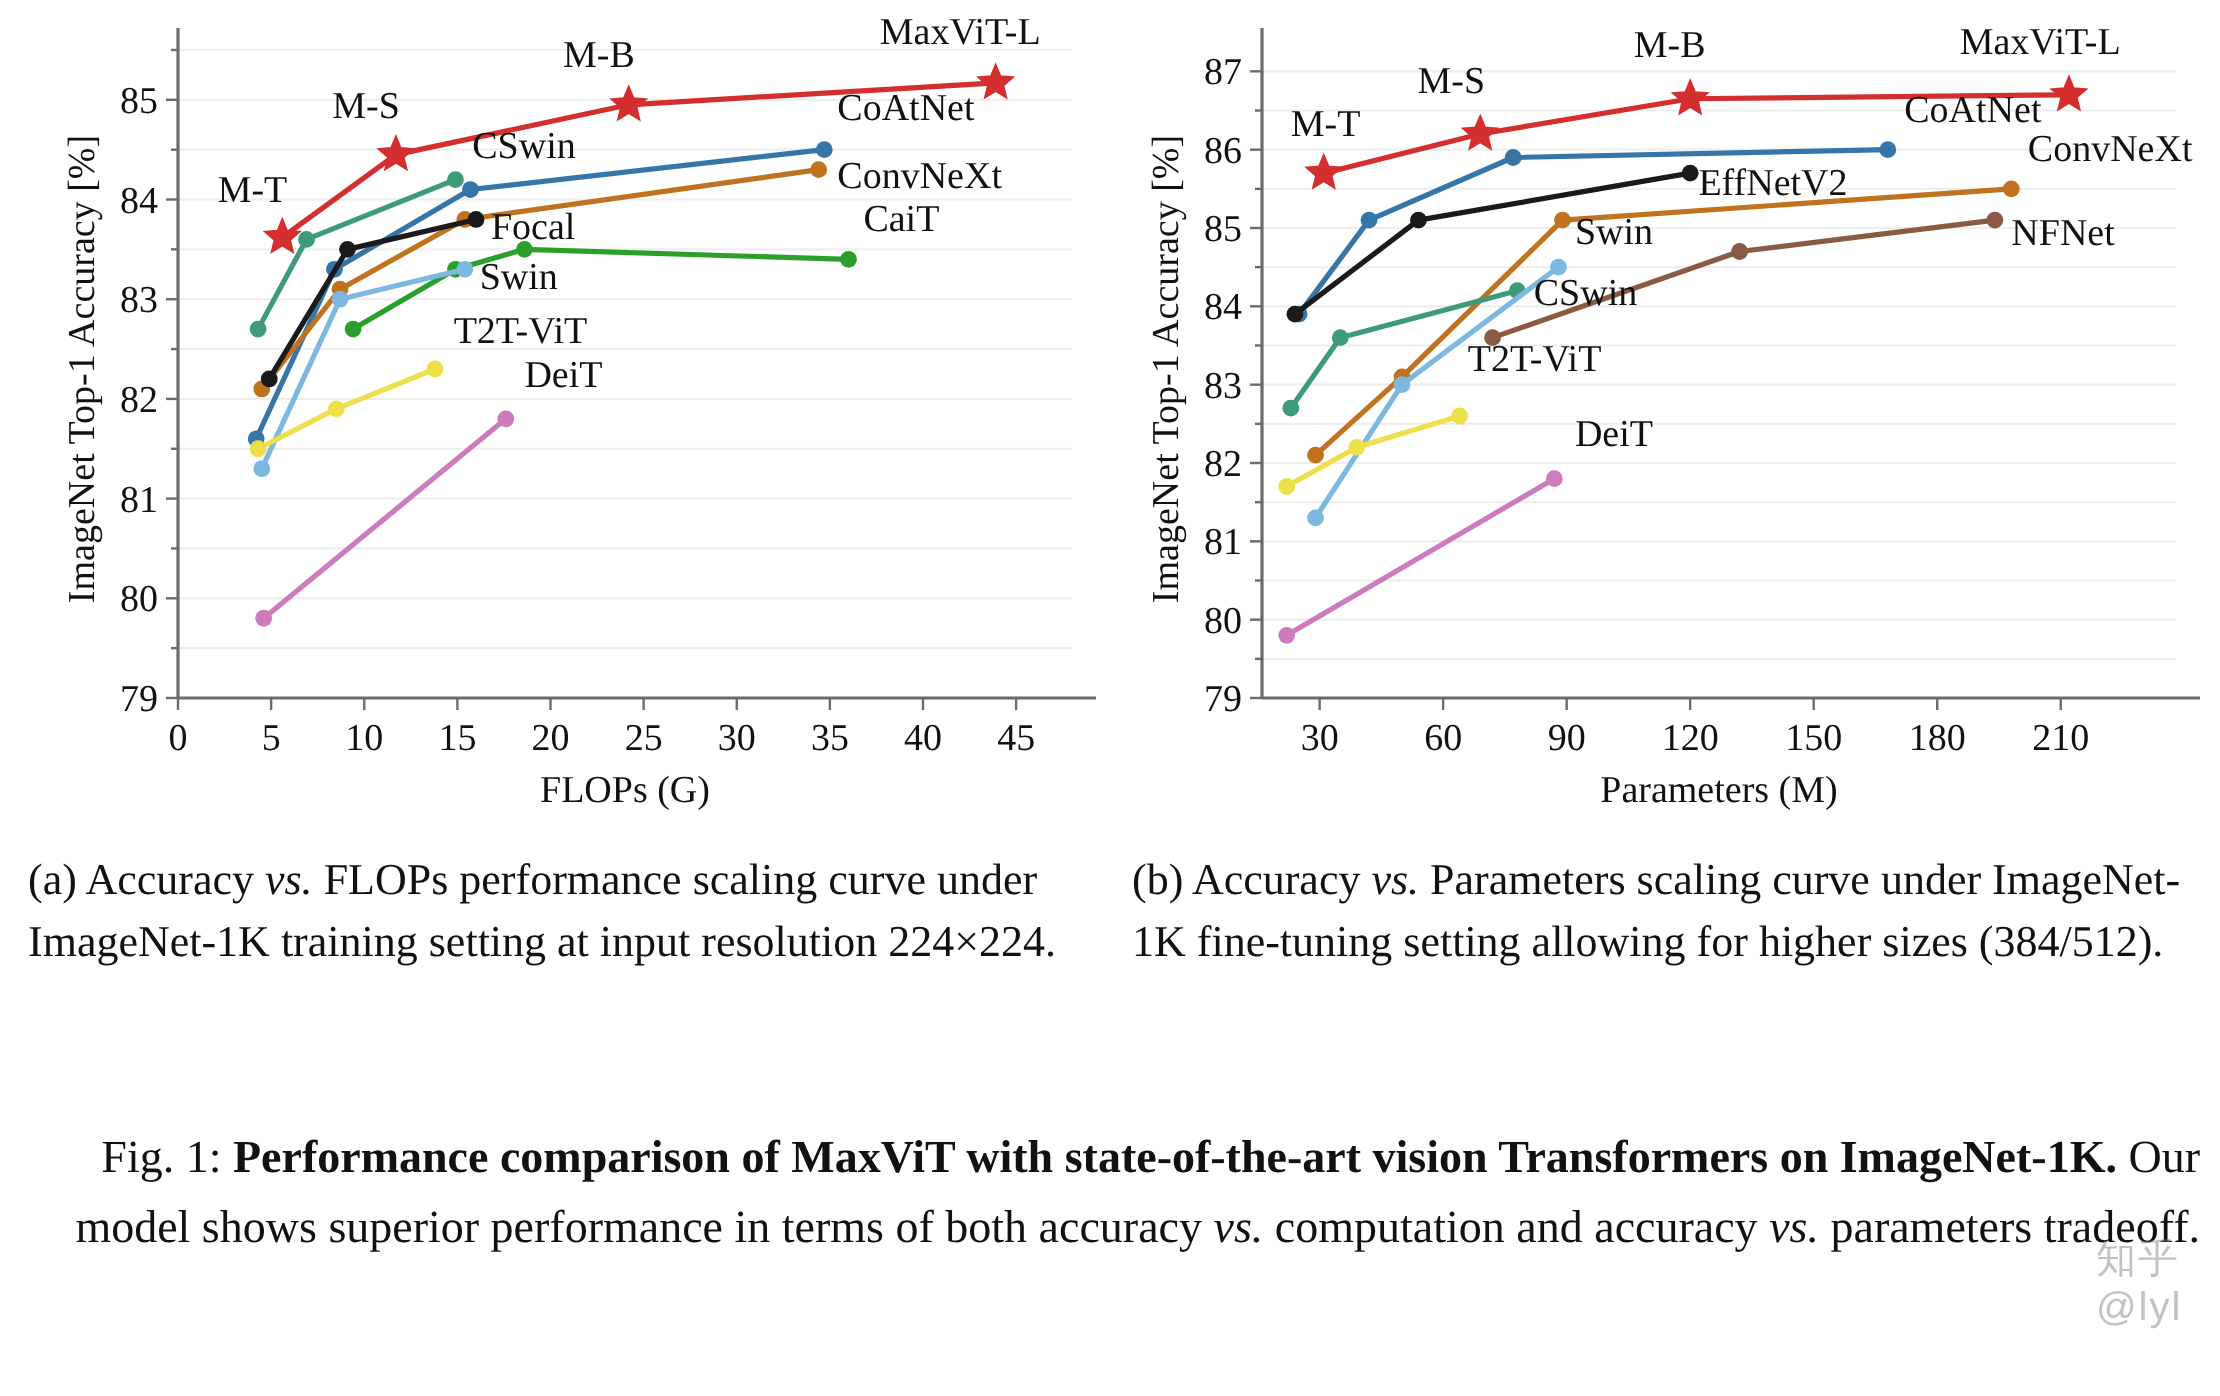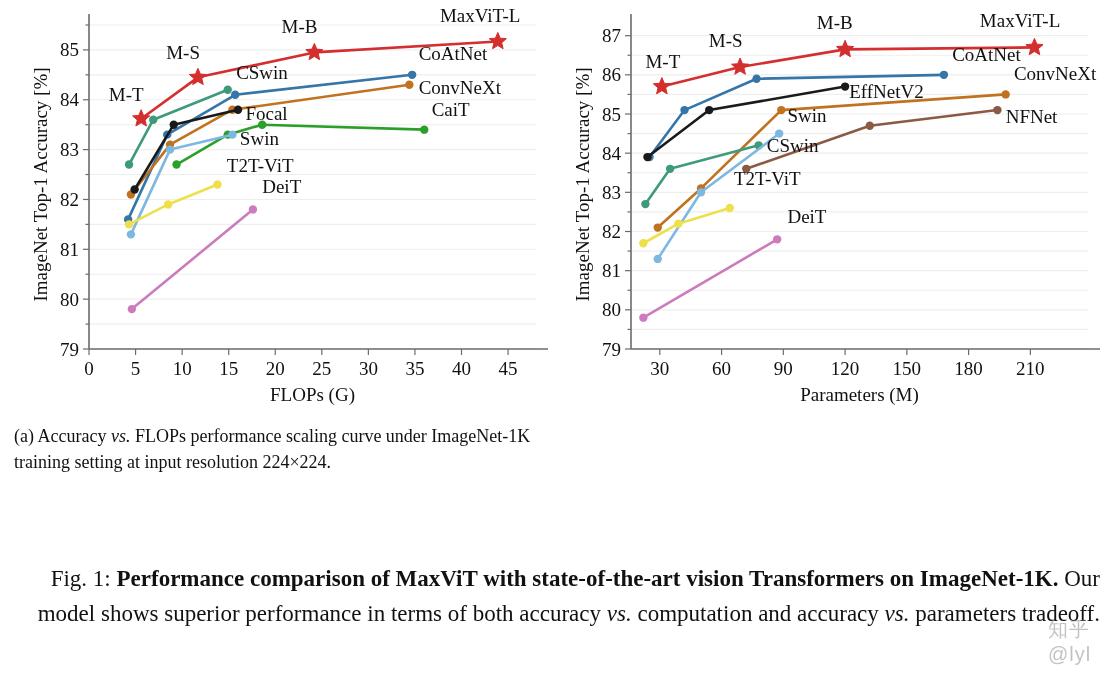--- a/index.html
+++ b/index.html
@@ -20,21 +20,21 @@
   .gridline{stroke:#eeeeee;stroke-width:1.1;}
   .tick{stroke:#6b6b6b;stroke-width:1.2;}
   .ticklabel{font-family:"Liberation Serif", serif;font-size:19px;fill:#111;}
   .axistitle{font-family:"Liberation Serif", serif;font-size:19px;fill:#111;}
   .serieslabel{font-family:"Liberation Serif", serif;font-size:19px;fill:#111;}
   .series-path{fill:none;stroke-width:2.6;stroke-linejoin:round;stroke-linecap:round;}
 
   .subcap{
     position:absolute;width:530px;
     font-family:"Liberation Serif", serif;
-    font-size:18px;line-height:1.42;color:#111;
+    font-size:22px;line-height:1.42;color:#111;
     text-align:left;
   }
   #subcap-a{left:14px;top:424px;}
   #subcap-b{left:566px;top:424px;}
   .subcap i{font-style:italic;}
 
   #figcap{
     position:absolute;left:14px;top:562px;width:1086px;
     font-family:"Liberation Serif", serif;
     font-size:23px;line-height:1.5;color:#111;text-align:right;
@@ -326,20 +326,23 @@
         <text x="214.86486486486487" y="152.38333333333364" class="serieslabel" text-anchor="start">CSwin</text>
         <text x="181.92792792792793" y="185.2833333333332" class="serieslabel" text-anchor="start">T2T-ViT</text>
         <text x="235.45045045045046" y="222.88333333333347" class="serieslabel" text-anchor="start">DeiT</text>
       </svg>
   </div>
 
   <div class="subcap" id="subcap-a">
     <span>(a)</span><span> Accuracy </span><i>vs.</i><span> FLOPs performance scaling curve under ImageNet-1K training setting at input resolution 224×224.</span>
   </div>
 
+  <div class="subcap" id="subcap-b">
+    <span>(b)</span><span> Accuracy </span><i>vs.</i><span> Parameters scaling curve under ImageNet-1K fine-tuning setting allowing for higher sizes (384/512).</span>
+  </div>
 
   <div id="figcap">
     <span>Fig. 1:</span>
     <b>Performance comparison of MaxViT with state-of-the-art vision Transformers on ImageNet-1K.</b><span> Our model shows superior performance in terms of both accuracy </span><i>vs.</i><span> computation and accuracy </span><i>vs.</i><span> parameters tradeoff.</span>
   </div>
 
   <div id="watermark">知乎 @lyl</div>
 
 </div>
 

